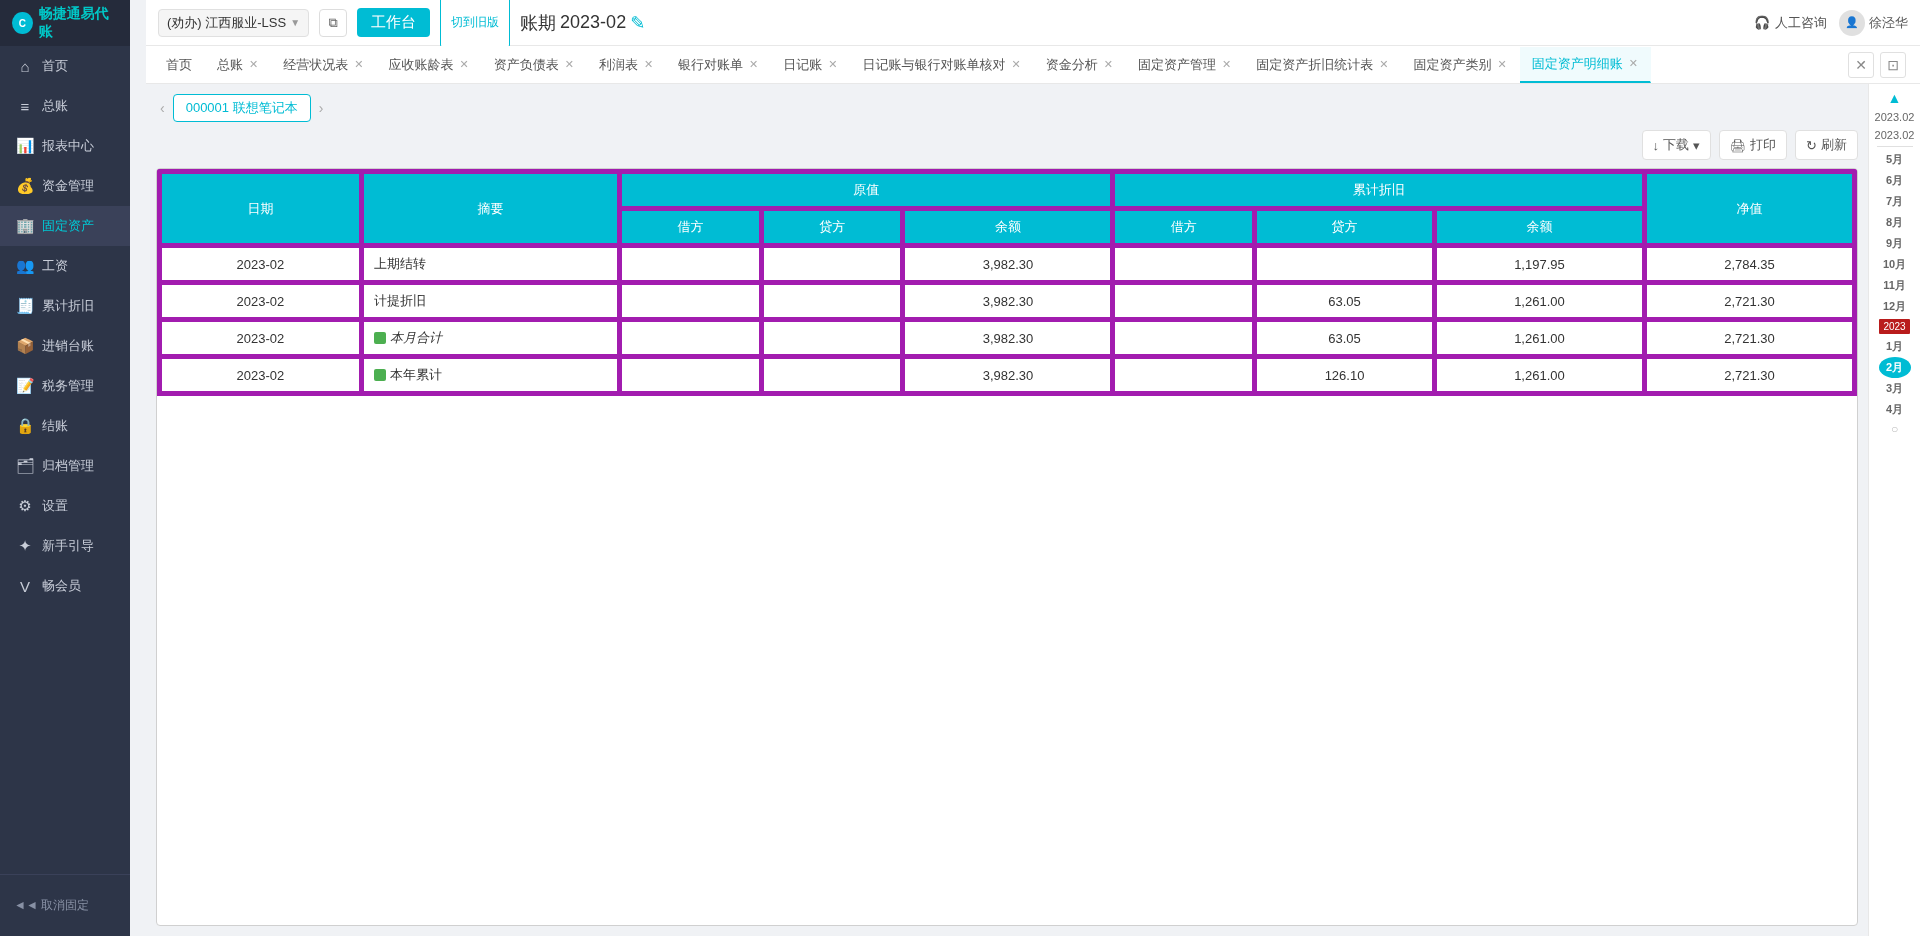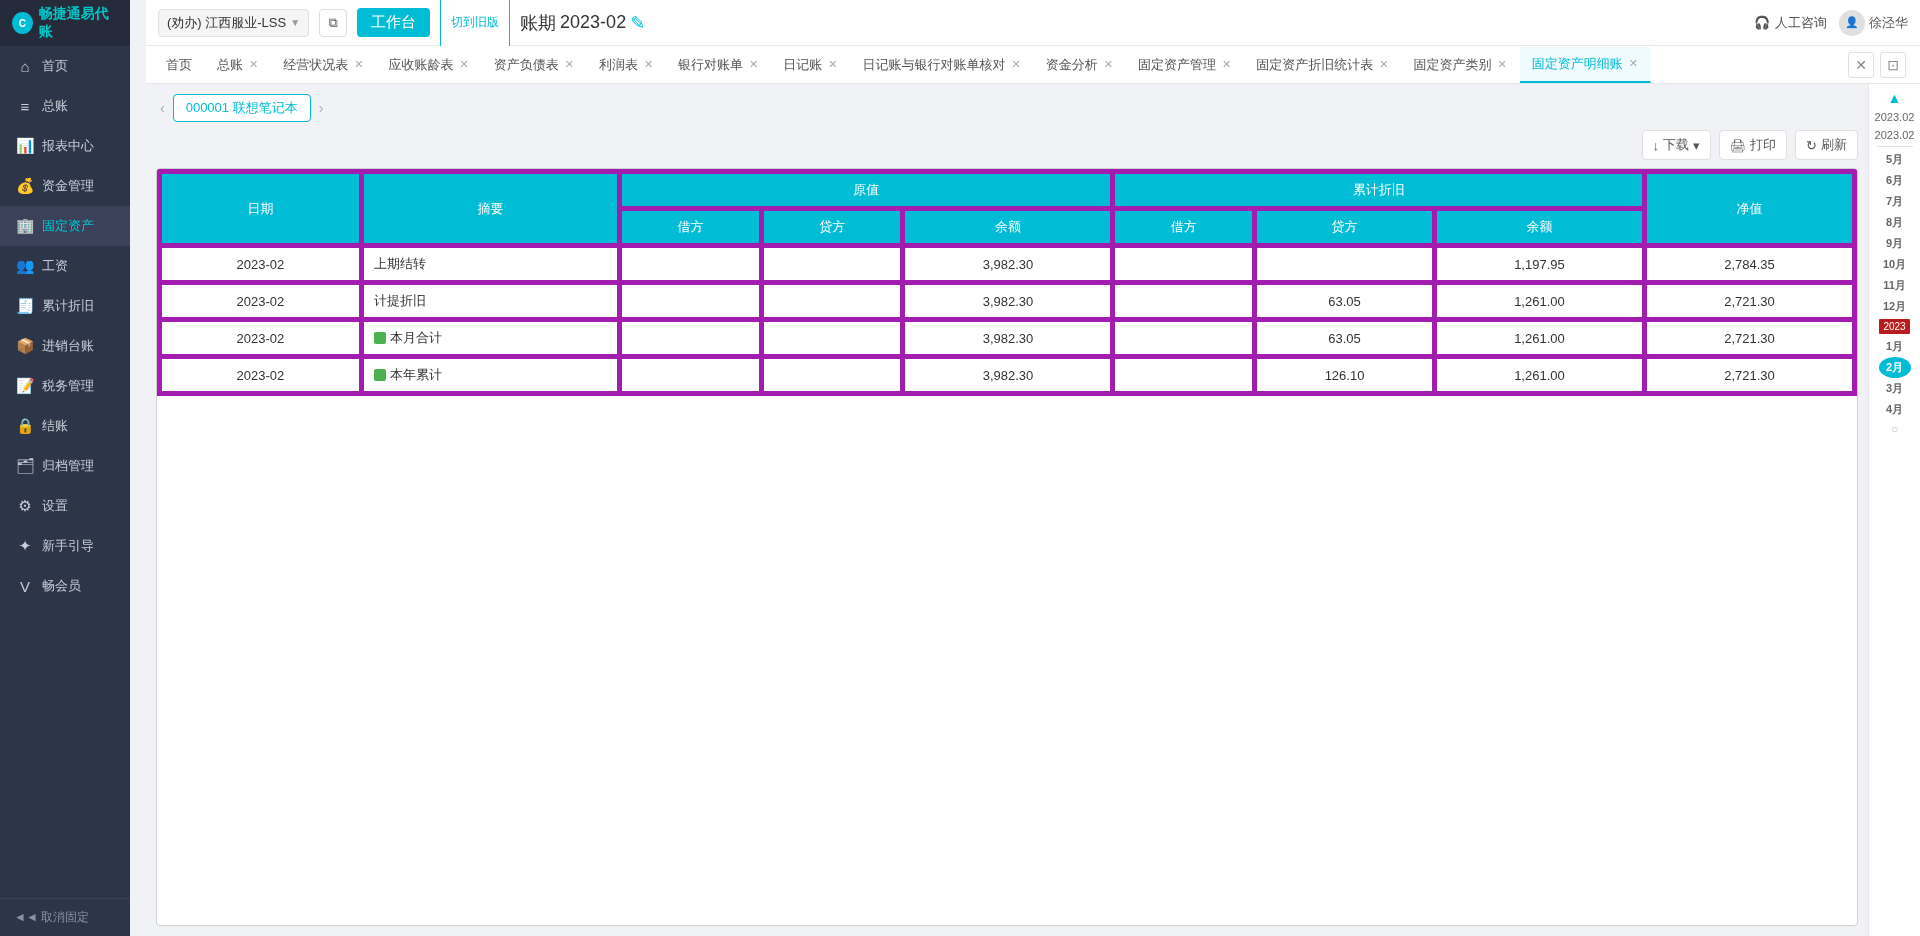--- a/index.html
+++ b/index.html
@@ -45,21 +45,21 @@
       padding: 11px 16px;
       cursor: pointer;
       gap: 8px;
       font-size: 13px;
       color: #c8cdd8;
       transition: background 0.2s;
     }
     .sidebar-item.active { background: #3a4159; color: #00c8d4; }
     .sidebar-item .nav-icon { font-size: 15px; width: 18px; text-align: center; }
     .sidebar-bottom {
-      padding: 10px 14px;
+      padding: 22px 14px;
       font-size: 12px;
       color: #8891a5;
       cursor: pointer;
       border-top: 1px solid #3a4159;
     }
 
     
     .main-content {
       flex: 1;
       display: flex;
@@ -601,21 +601,21 @@
     <td></td>
     <td></td>
     <td>3,982.30</td>
     <td></td>
     <td>63.05</td>
     <td>1,261.00</td>
     <td>2,721.30</td>
   </tr>
               <tr>
     <td>2023-02</td>
-    <td style="text-align:left;">
+    <td style="text-align:left;font-style:italic;">
                   <span class="row-label">
                     <span class="green-square"></span>
                     <span>本月合计</span>
                   </span>
                 </td>
     <td></td>
     <td></td>
     <td>3,982.30</td>
     <td></td>
     <td>63.05</td>

